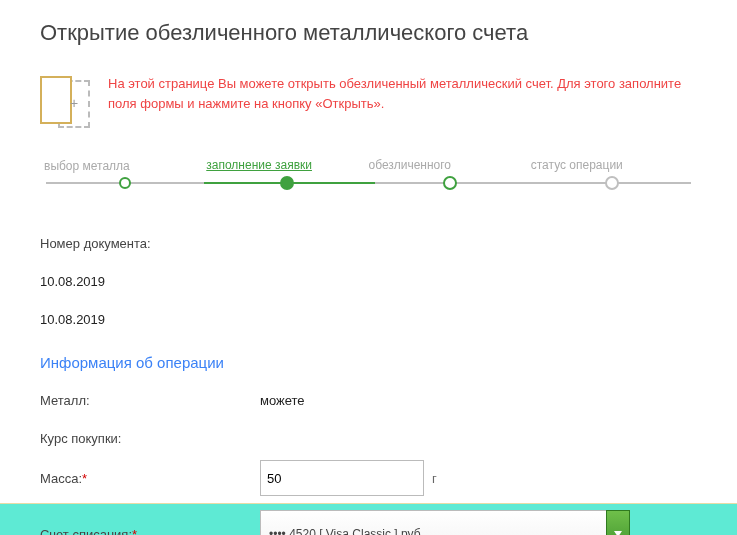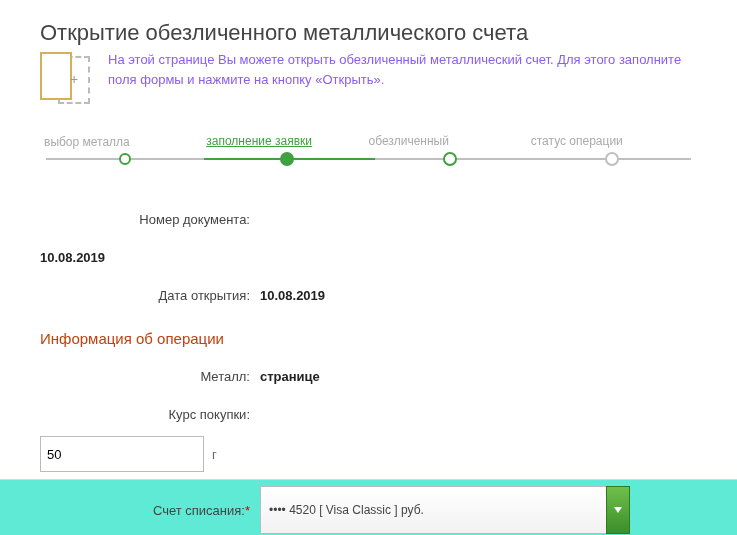--- a/index.html
+++ b/index.html
@@ -9,21 +9,21 @@
     font-size: 13px;
     color: #333;
     background: #fff;
     width: 737px;
     box-sizing: border-box;
   }
   h1 {
     font-size: 22px;
     font-weight: normal;
     color: #444;
-    margin: 0 0 4px 0;
+    margin: 0 0 28px 0;
   }
   .intro {
     display: flex;
     align-items: flex-start;
     gap: 16px;
     margin-bottom: 28px;
   }
   .intro-icon {
     flex-shrink: 0;
     width: 52px;
@@ -49,21 +49,21 @@
   }
   .intro-icon .plus {
     position: absolute;
     left: 30px;
     top: 22px;
     color: #999;
     font-size: 14px;
     line-height: 1;
   }
   .intro-text {
-    color: #8b5cf6;
+    color: #ef4444;
     line-height: 1.5;
   }
   .stepper {
     position: relative;
     display: flex;
     justify-content: space-between;
     align-items: center;
     margin: 0 0 34px 0;
     padding: 0 4px;
   }
@@ -108,45 +108,44 @@
     border: 2px solid #bfbfbf;
     margin: 0 auto;
     display: block;
   }
   .step.first .dot,
   .step.active .dot,
   .step.active-end .dot { border-color: #3fa13f; }
   .step.first .dot { width:8px; height:8px; }
   .step.active .dot { background:#3fa13f; }
   .form-section-title {
-    color: #c2410c;
+    color: #3b82f6;
     font-size: 15px;
     margin: 16px 0 10px 0;
   }
   .form-row {
     display: flex;
     align-items: center;
     min-height: 32px;
     padding: 3px 0;
   }
   .form-row.highlight {
     background: #5eead4;
     border-top: 1px solid #e8dca6;
     border-bottom: 1px solid #e8dca6;
     margin: 4px -40px;
     padding: 6px 40px;
   }
   .form-label {
     width: 210px;
-    text-align: right;
     padding-right: 10px;
     color: #444;
   }
   .req { color: #d40000; }
-  .form-value { color: #222; font-weight: bold; }
+  .form-value { color: #222; font-weight: normal; }
   .form-value.normal { font-weight: normal; }
   input[type="text"].field {
     border: 1px solid #bbb;
     padding: 7px 6px;
     font-size: 13px;
     height: 20px;
     box-sizing: content-box;
   }
   .field-sm { width: 150px; }
   .unit { color: #666; margin-left: 8px; }
@@ -196,55 +195,55 @@
   <div class="line-active"></div>
   <div class="step first">
     <span class="step-label">выбор металла</span>
     <span class="dot"></span>
   </div>
   <div class="step active">
     <span class="step-label">заполнение заявки</span>
     <span class="dot"></span>
   </div>
   <div class="step active-end">
-    <span class="step-label">обезличенный</span>
+    <span class="step-label">обезличенного</span>
     <span class="dot"></span>
   </div>
   <div class="step">
     <span class="step-label">статус операции</span>
     <span class="dot"></span>
   </div>
 </div>
 
 <div class="form-row">
   <div class="form-label">Номер документа:</div>
   <div class="form-value normal"></div>
 </div>
 
 <div class="form-row">
   <div class="form-value">10.08.2019</div>
 </div>
 
 <div class="form-row">
-  <div class="form-label">Дата открытия:</div>
   <div class="form-value">10.08.2019</div>
 </div>
 
 <div class="form-section-title">Информация об операции</div>
 
 <div class="form-row">
   <div class="form-label">Металл:</div>
-  <div class="form-value">странице</div>
+  <div class="form-value">можете</div>
 </div>
 
 <div class="form-row">
   <div class="form-label">Курс покупки:</div>
 </div>
 
 <div class="form-row">
+  <div class="form-label"><span>Масса:</span><span class="req">*</span></div>
   <input type="text" class="field field-sm" value="50" style="">
   <span class="unit">г</span>
 </div>
 
 <div class="form-row highlight">
   <div class="form-label"><span>Счет списания:</span><span class="req">*</span></div>
   <div class="select-wrap">
     <div class="select-display">•••• 4520   [ Visa Classic ]                            руб.</div>
     <div class="select-btn">
       <svg viewBox="0 0 8 6">

